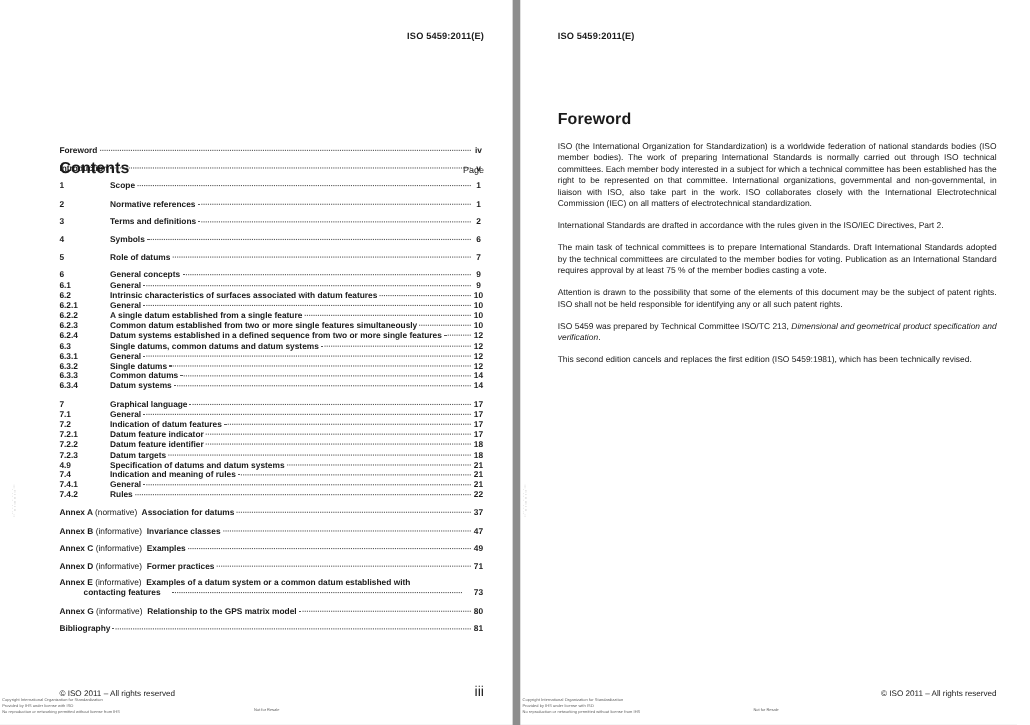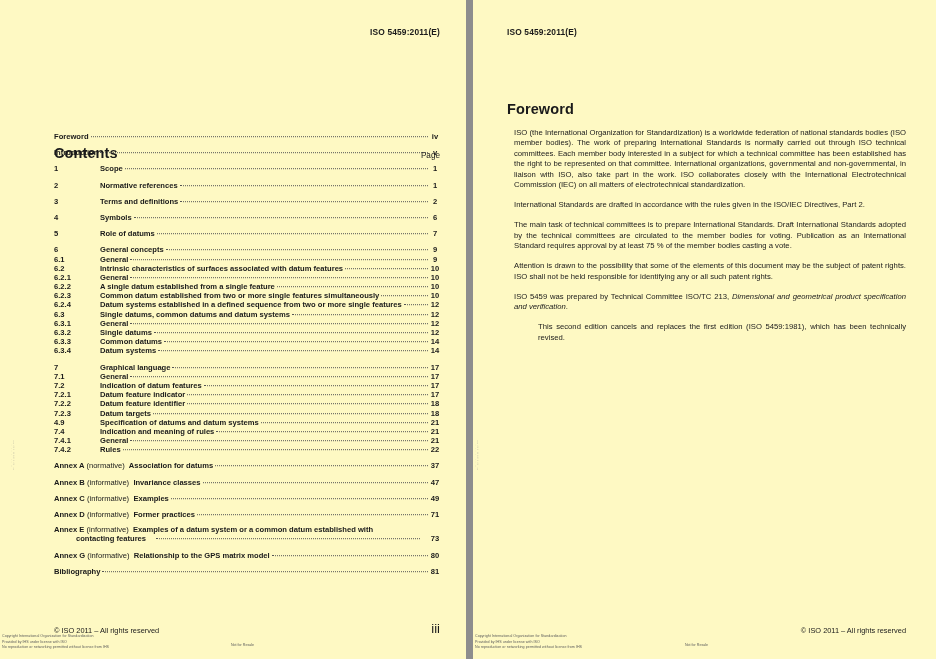--- a/index.html
+++ b/index.html
@@ -15,21 +15,21 @@
     position: relative;
   }
   .spread {
     position: absolute;
     inset: 0;
     display: flex;
     gap: 0;
   }
   .page {
     position: relative;
-    background: #fef9c3;
+    background: #ffffff;
     height: 659px;
     overflow: hidden;
     color: #1a1a1a;
   }
   .page-left  { width: 466px; }
   .gutter     { width: 7px; background: #8d8d8d; }
   .page-right { width: 463px; }
 
   .page-inner {
     position: absolute;
@@ -118,28 +118,28 @@
     min-width: 10px;
   }
   .toc-row.cont {
     padding-left: 22px;
     gap: 8px;
   }
 
   
   .fore-body {
     position: absolute;
-    left: 7px; right: 0;
+    left: 0; right: 0;
     top: 128px;
     font-size: 7.7px;
     line-height: 1.36;
     text-align: justify;
   }
   .fore-body p { margin: 0 0 9.5px 0; }
-  .fore-body p:last-child { margin-bottom: 0; margin-left: 24px; }
+  .fore-body p:last-child { margin-bottom: 0; }
   .ital { font-style: italic; }
   .foot-copy {
     position: absolute;
     bottom: 24px;
     font-size: 7.4px;
     white-space: nowrap;
   }
   .foot-copy-left  { left: 0; }
   .foot-copy-right { right: 0; }
   .foot-pgnum {

